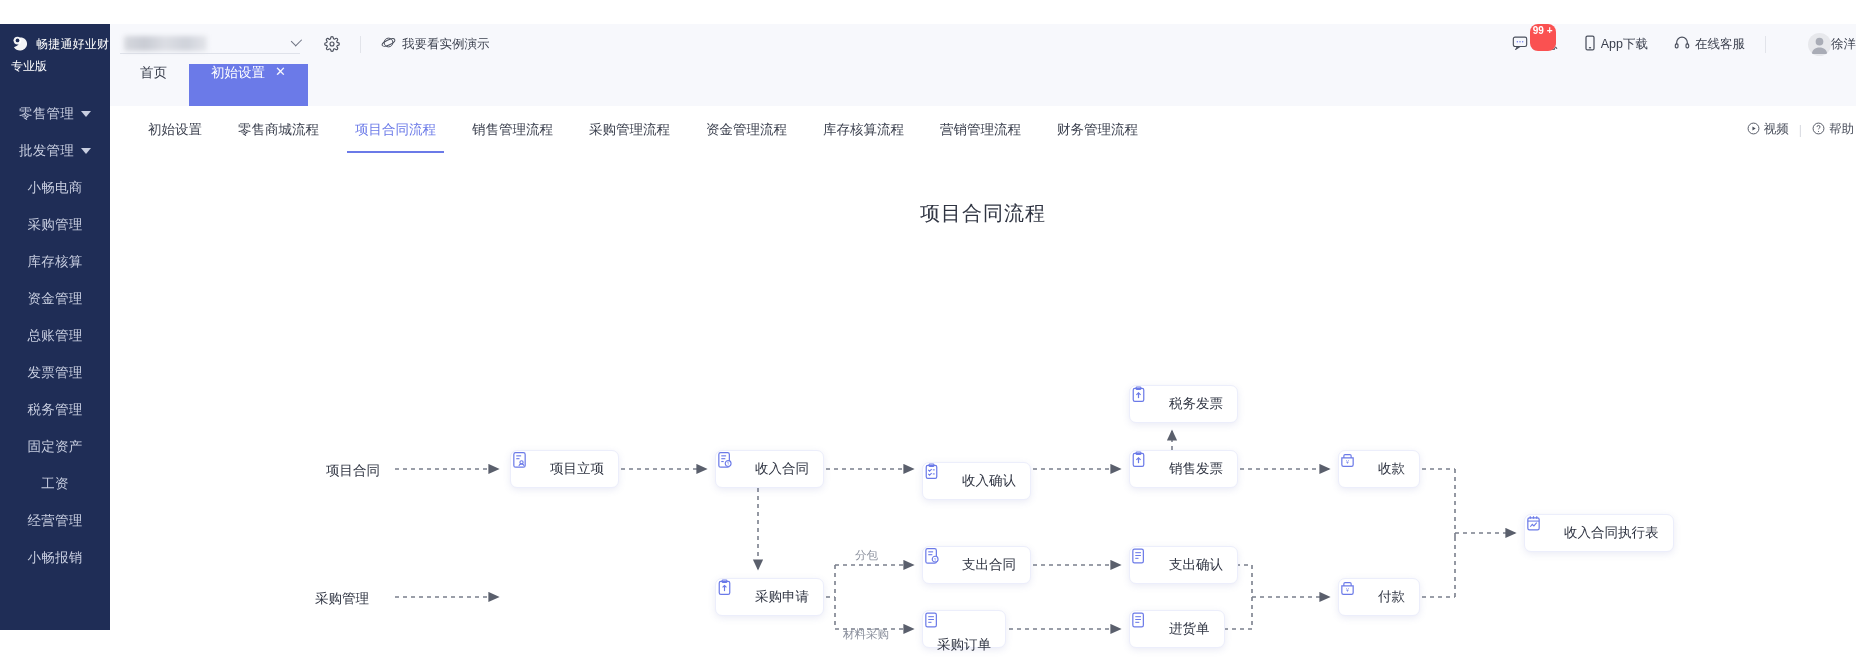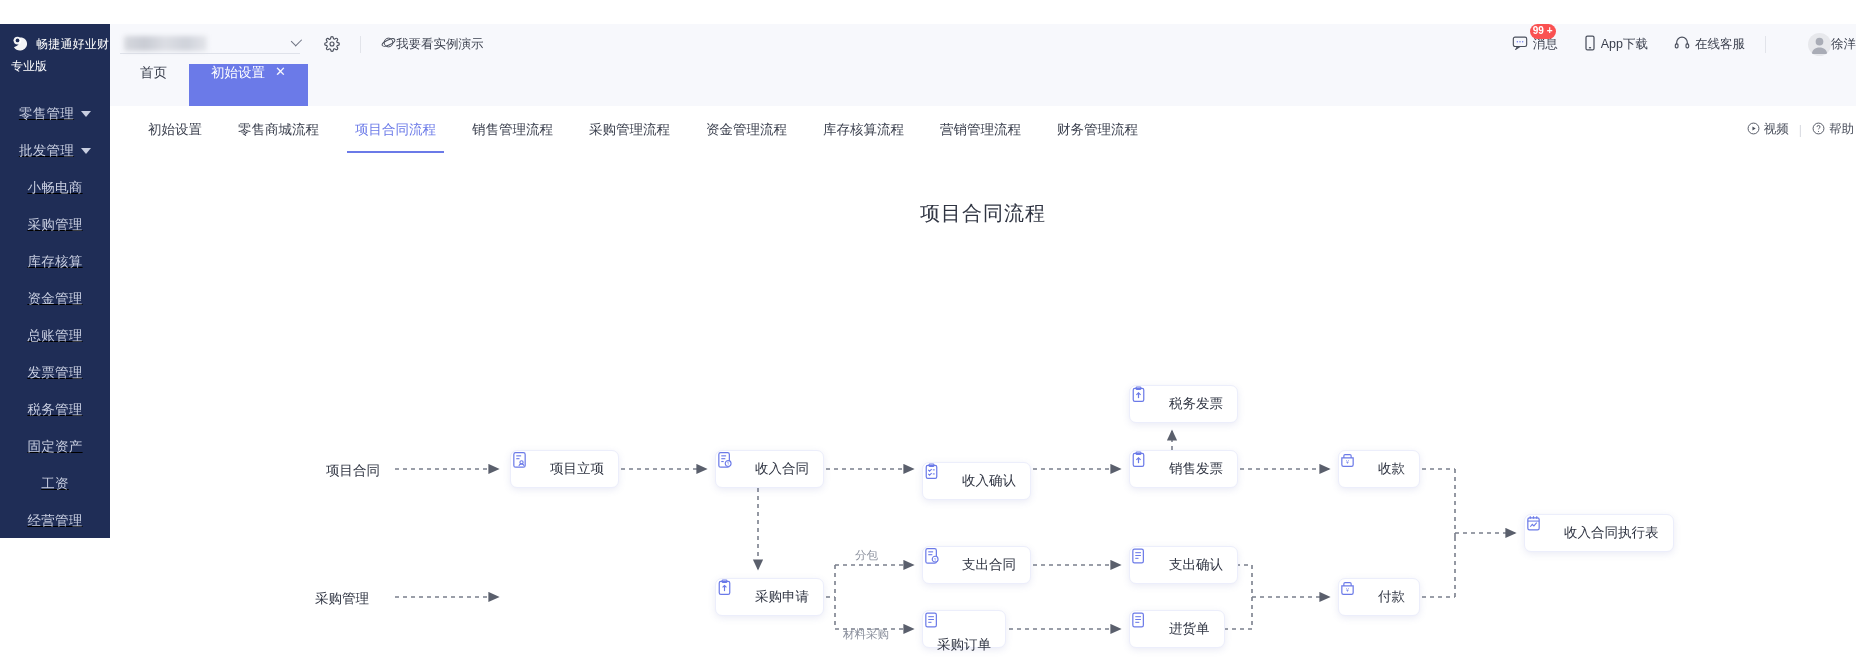--- a/index.html
+++ b/index.html
@@ -6,32 +6,32 @@
   html, body {
     width: 1856px; height: 671px;
     overflow: hidden;
     font-family: "Liberation Sans", "DejaVu Sans", sans-serif;
     background: #ffffff;
   }
   #app { position: relative; width: 1856px; height: 671px; background: #fff; }
 
   
   .sidebar {
-    position: absolute; left: 0; top: 24px; width: 110px; height: 514px;
+    position: absolute; left: 0; top: 24px; width: 110px; height: 606px;
     background: #1f2d56; overflow: hidden;
   }
   .logo-block { padding: 10px 0 6px 10px; }
   .logo-row { display: flex; align-items: center; gap: 5px; }
   .logo-mark {
     width: 21px; height: 21px; flex: 0 0 21px;
     display: flex; align-items: center; justify-content: center;
   }
   .logo-text { font-size: 12px; color: #ffffff; white-space: nowrap; letter-spacing: .2px; }
   .logo-sub { font-size: 12px; color: #ffffff; margin-top: 3px; padding-left: 1px; }
-  .nav { margin-top: 14px; text-decoration: underline; }
+  .nav { margin-top: 14px; }
   .nav-item {
     height: 37px; display: flex; align-items: center; justify-content: center;
     color: #c8cee0; font-size: 13.5px; cursor: pointer; position: relative;
   }
   .nav-item .lbl { letter-spacing: .3px; }
   .caret {
     margin-left: 7px; width: 0; height: 0;
     border-left: 5px solid transparent; border-right: 5px solid transparent;
     border-top: 6px solid #c8cee0;
   }
@@ -51,27 +51,27 @@
     background: linear-gradient(90deg,#d6d8de 0%, #c9ccd4 25%, #dcdee4 50%, #cfd2da 75%, #e3e5ea 100%);
     filter: blur(2.4px); margin-left: 4px;
   }
   .chev-down {
     margin-left: 86px; width: 9px; height: 9px;
     border-right: 1.6px solid #6d7282; border-bottom: 1.6px solid #6d7282;
     transform: rotate(45deg) translate(-2px,-2px);
   }
   .gear-btn { margin-left: 24px; display: flex; align-items: center; cursor: pointer; }
   .hdr-div { width: 1px; height: 17px; background: #e2e4ea; margin: 0 20px; }
-  .demo-link { display: flex; align-items: center; color: #3a3f4d; font-size: 12.5px; cursor: pointer; }
+  .demo-link { display: flex; align-items: center; gap: 6px; color: #3a3f4d; font-size: 12.5px; cursor: pointer; }
   .hdr-right { margin-left: auto; display: flex; align-items: center; padding-right: 0; }
   .hdr-act { display: flex; align-items: center; gap: 5px; color: #3a3f4d; font-size: 12.5px; margin-left: 26px; cursor: pointer; position: relative; }
   .badge {
     position: absolute; left: 18px; top: -11px;
     background: #fa5151; color: #fff; font-size: 10px; line-height: 14px;
-    height: 15px; min-width: 25px; border-radius: 8px; text-align: center;
+    height: 27px; min-width: 25px; border-radius: 8px; text-align: center;
     padding: 0 3px; font-weight: bold;
   }
   .avatar-wrap { display: flex; align-items: center; gap: 0; margin-left: 22px; }
   .avatar {
     width: 23px; height: 23px; border-radius: 50%; background: #e7e8ec;
     display: flex; align-items: center; justify-content: center; overflow: hidden;
   }
   .uname { font-size: 12.5px; color: #3a3f4d; white-space: nowrap; }
 
   

